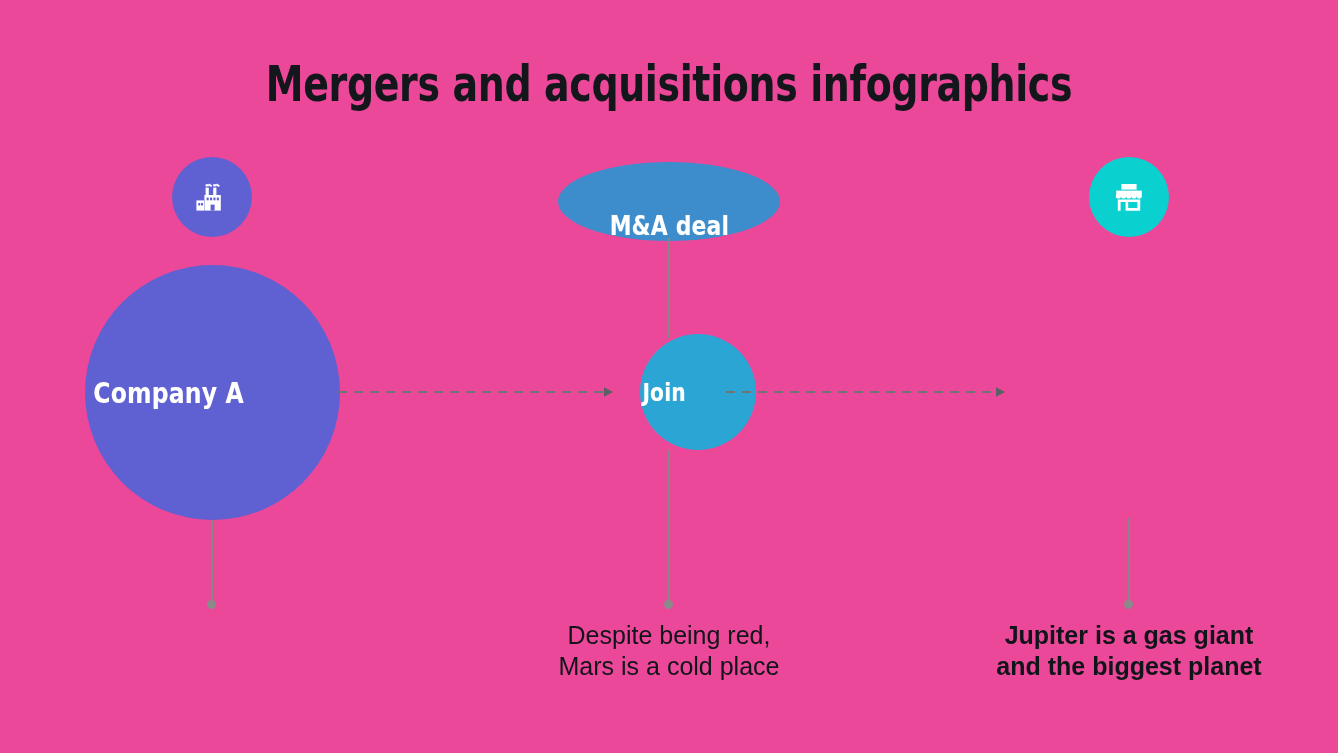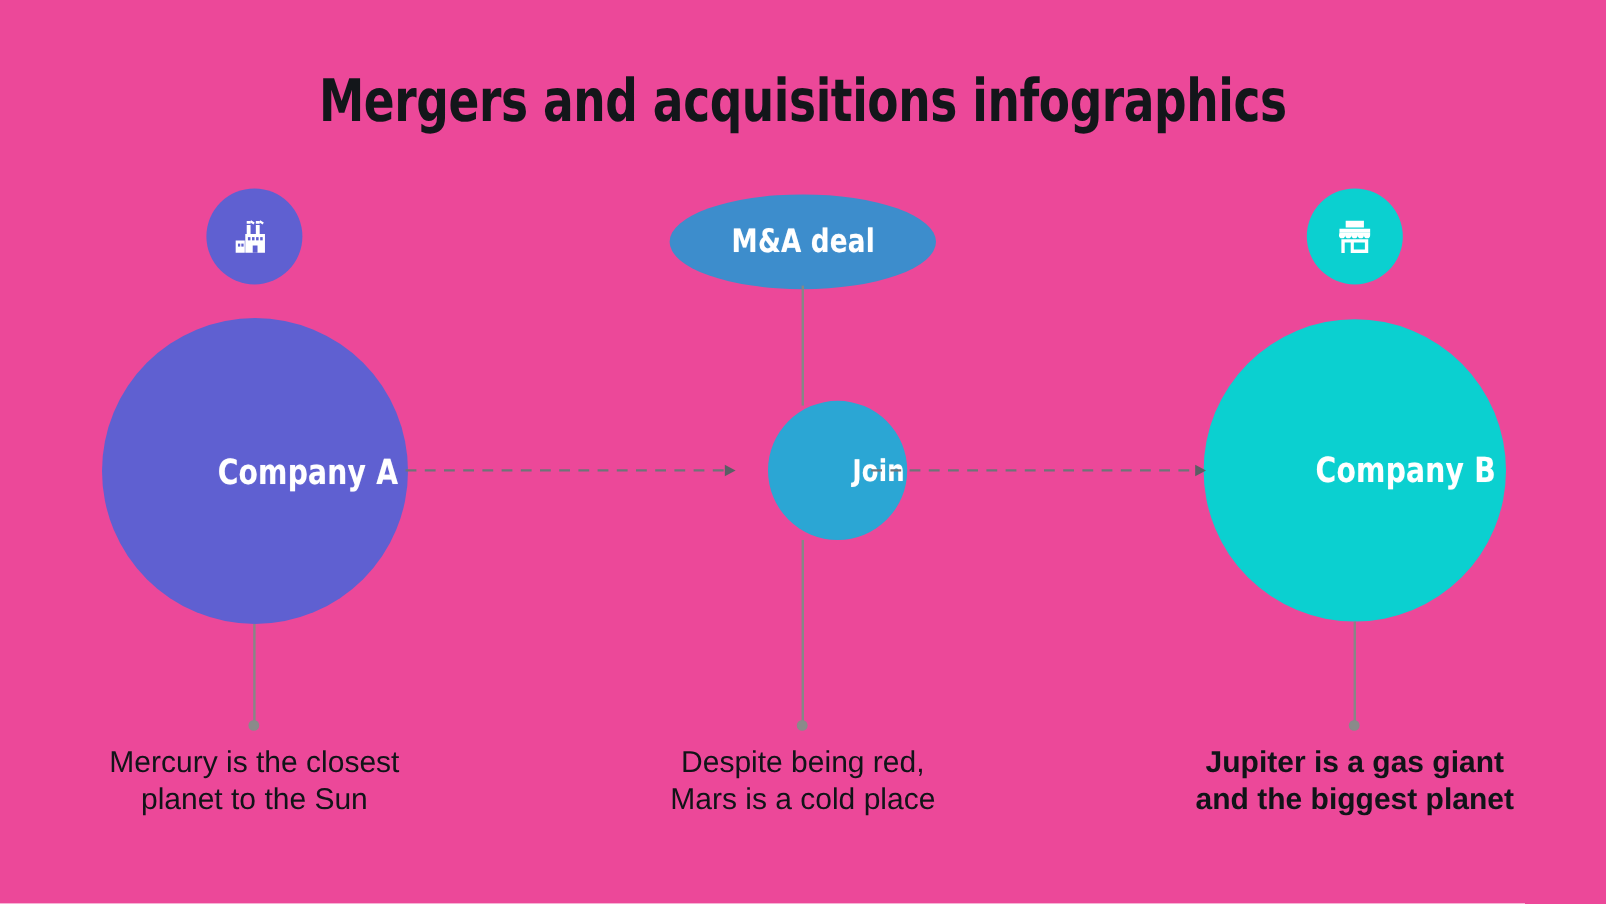--- a/index.html
+++ b/index.html
@@ -70,21 +70,21 @@
     justify-content: center;
   }
   .icon-badge svg { display: block; }
 
   
   .node-circle {
     position: absolute;
     border-radius: 50%;
     display: flex;
     align-items: center;
-    justify-content: flex-end;
+    justify-content: flex-start;
   }
   .node-label {
     font-family: "DejaVu Sans Condensed", "Liberation Sans Narrow", "Liberation Sans", sans-serif;
     font-weight: 700;
     color: #ffffff;
     letter-spacing: 0.2px;
     text-align: center;
     transform: scaleX(0.9);
     white-space: nowrap;
     text-shadow: 0 0 1px rgba(255,255,255,0.35);
@@ -99,21 +99,21 @@
 
   
   #ellipse-deal {
     position: absolute;
     left: 558px;
     top: 162px;
     width: 222px;
     height: 79px;
     border-radius: 50% / 50%;
     display: flex;
-    align-items: center;
+    align-items: flex-end;
     justify-content: center;
   }
   #ellipse-deal .node-label { font-size: 27px; }
 
   
   .caption {
     position: absolute;
     text-align: center;
     font-family: "Liberation Sans", sans-serif;
     font-weight: 400;
@@ -158,22 +158,20 @@
     </svg>
   </div>
 
   <div class="node-circle" id="circle-company-a" style="background:#5f60d1;">
     <span class="node-label">Company A</span>
   </div>
 
   <div class="vline" style="left:211px; top:520px; height:85px;"></div>
   <div class="enddot" style="left:207px; top:600px;"></div>
 
-  <div class="caption" id="caption-left">Mercury is the closest
-planet to the Sun</div>
 
   <div id="ellipse-deal" style="background:#3d8dcc;">
     <span class="node-label">M&amp;A deal</span>
   </div>
 
   <div class="vline" style="left:668px; top:238px; height:100px;"></div>
 
   <div class="node-circle" id="circle-join" style="background:#2ba6d4;">
     <span class="node-label">Join</span>
   </div>
@@ -197,23 +195,20 @@
                a2.6 2.6 0 0 1 -2.6 2.6 a2.6 2.6 0 0 1 -2.6 -2.6
                a2.6 2.6 0 0 1 -2.6 2.6 a2.6 2.6 0 0 1 -2.6 -2.6
                a2.6 2.6 0 0 1 -2.6 2.6 a2.6 2.6 0 0 1 -2.6 -2.6 z" fill="#ffffff"></path>
 
       <path d="M8.8 22.4 h22.4 v11.4 h-22.4 z
                M11.6 25.0 h5.0 v8.8 h-5.0 z
                M19.2 25.0 h9.2 v6.0 h-9.2 z" fill="#ffffff" fill-rule="evenodd"></path>
     </svg>
   </div>
 
-  <div class="node-circle" id="circle-company-b" style="background:#0bd0d0;">
-    <span class="node-label">Company B</span>
-  </div>
 
   <div class="vline" style="left:1128px; top:518px; height:87px;"></div>
   <div class="enddot" style="left:1124px; top:600px;"></div>
 
   <div class="caption" id="caption-right">Jupiter is a gas giant
 and the biggest planet</div>
 
   <div class="dash-arrow" style="left:338px; top:385px; width:278px;">
     <svg width="278" height="14" viewBox="0 0 278 14">
       <line x1="0" y1="7" x2="266" y2="7" stroke="#6f7378" stroke-width="2" stroke-dasharray="9 7"></line>

